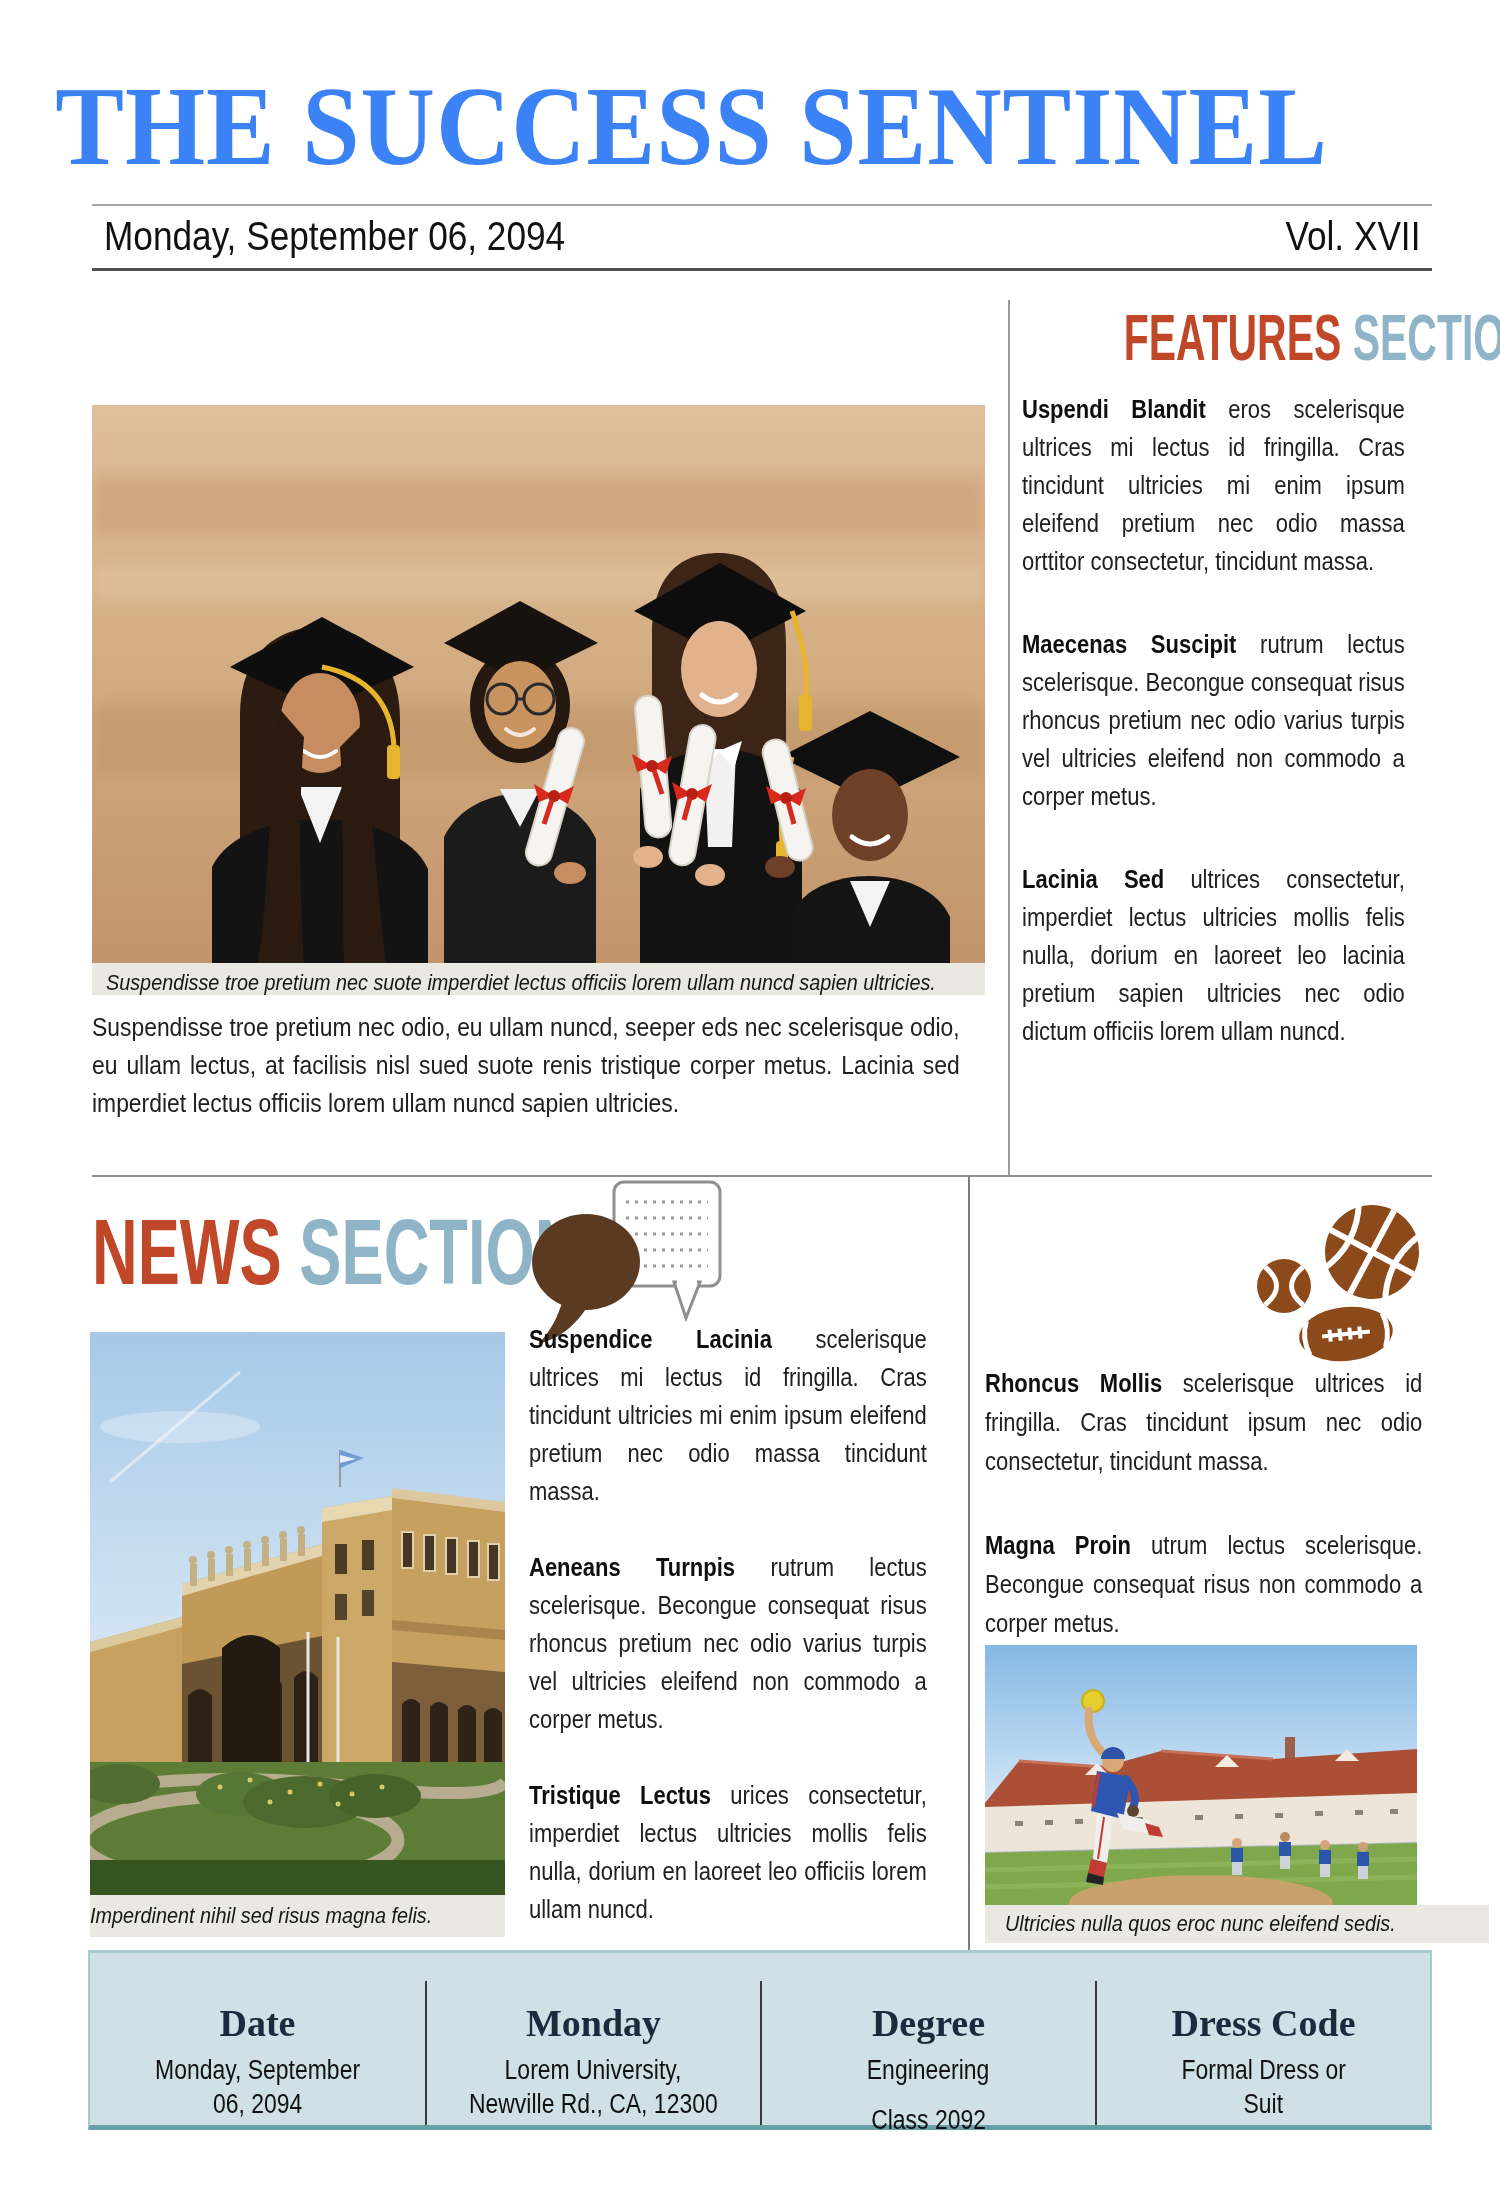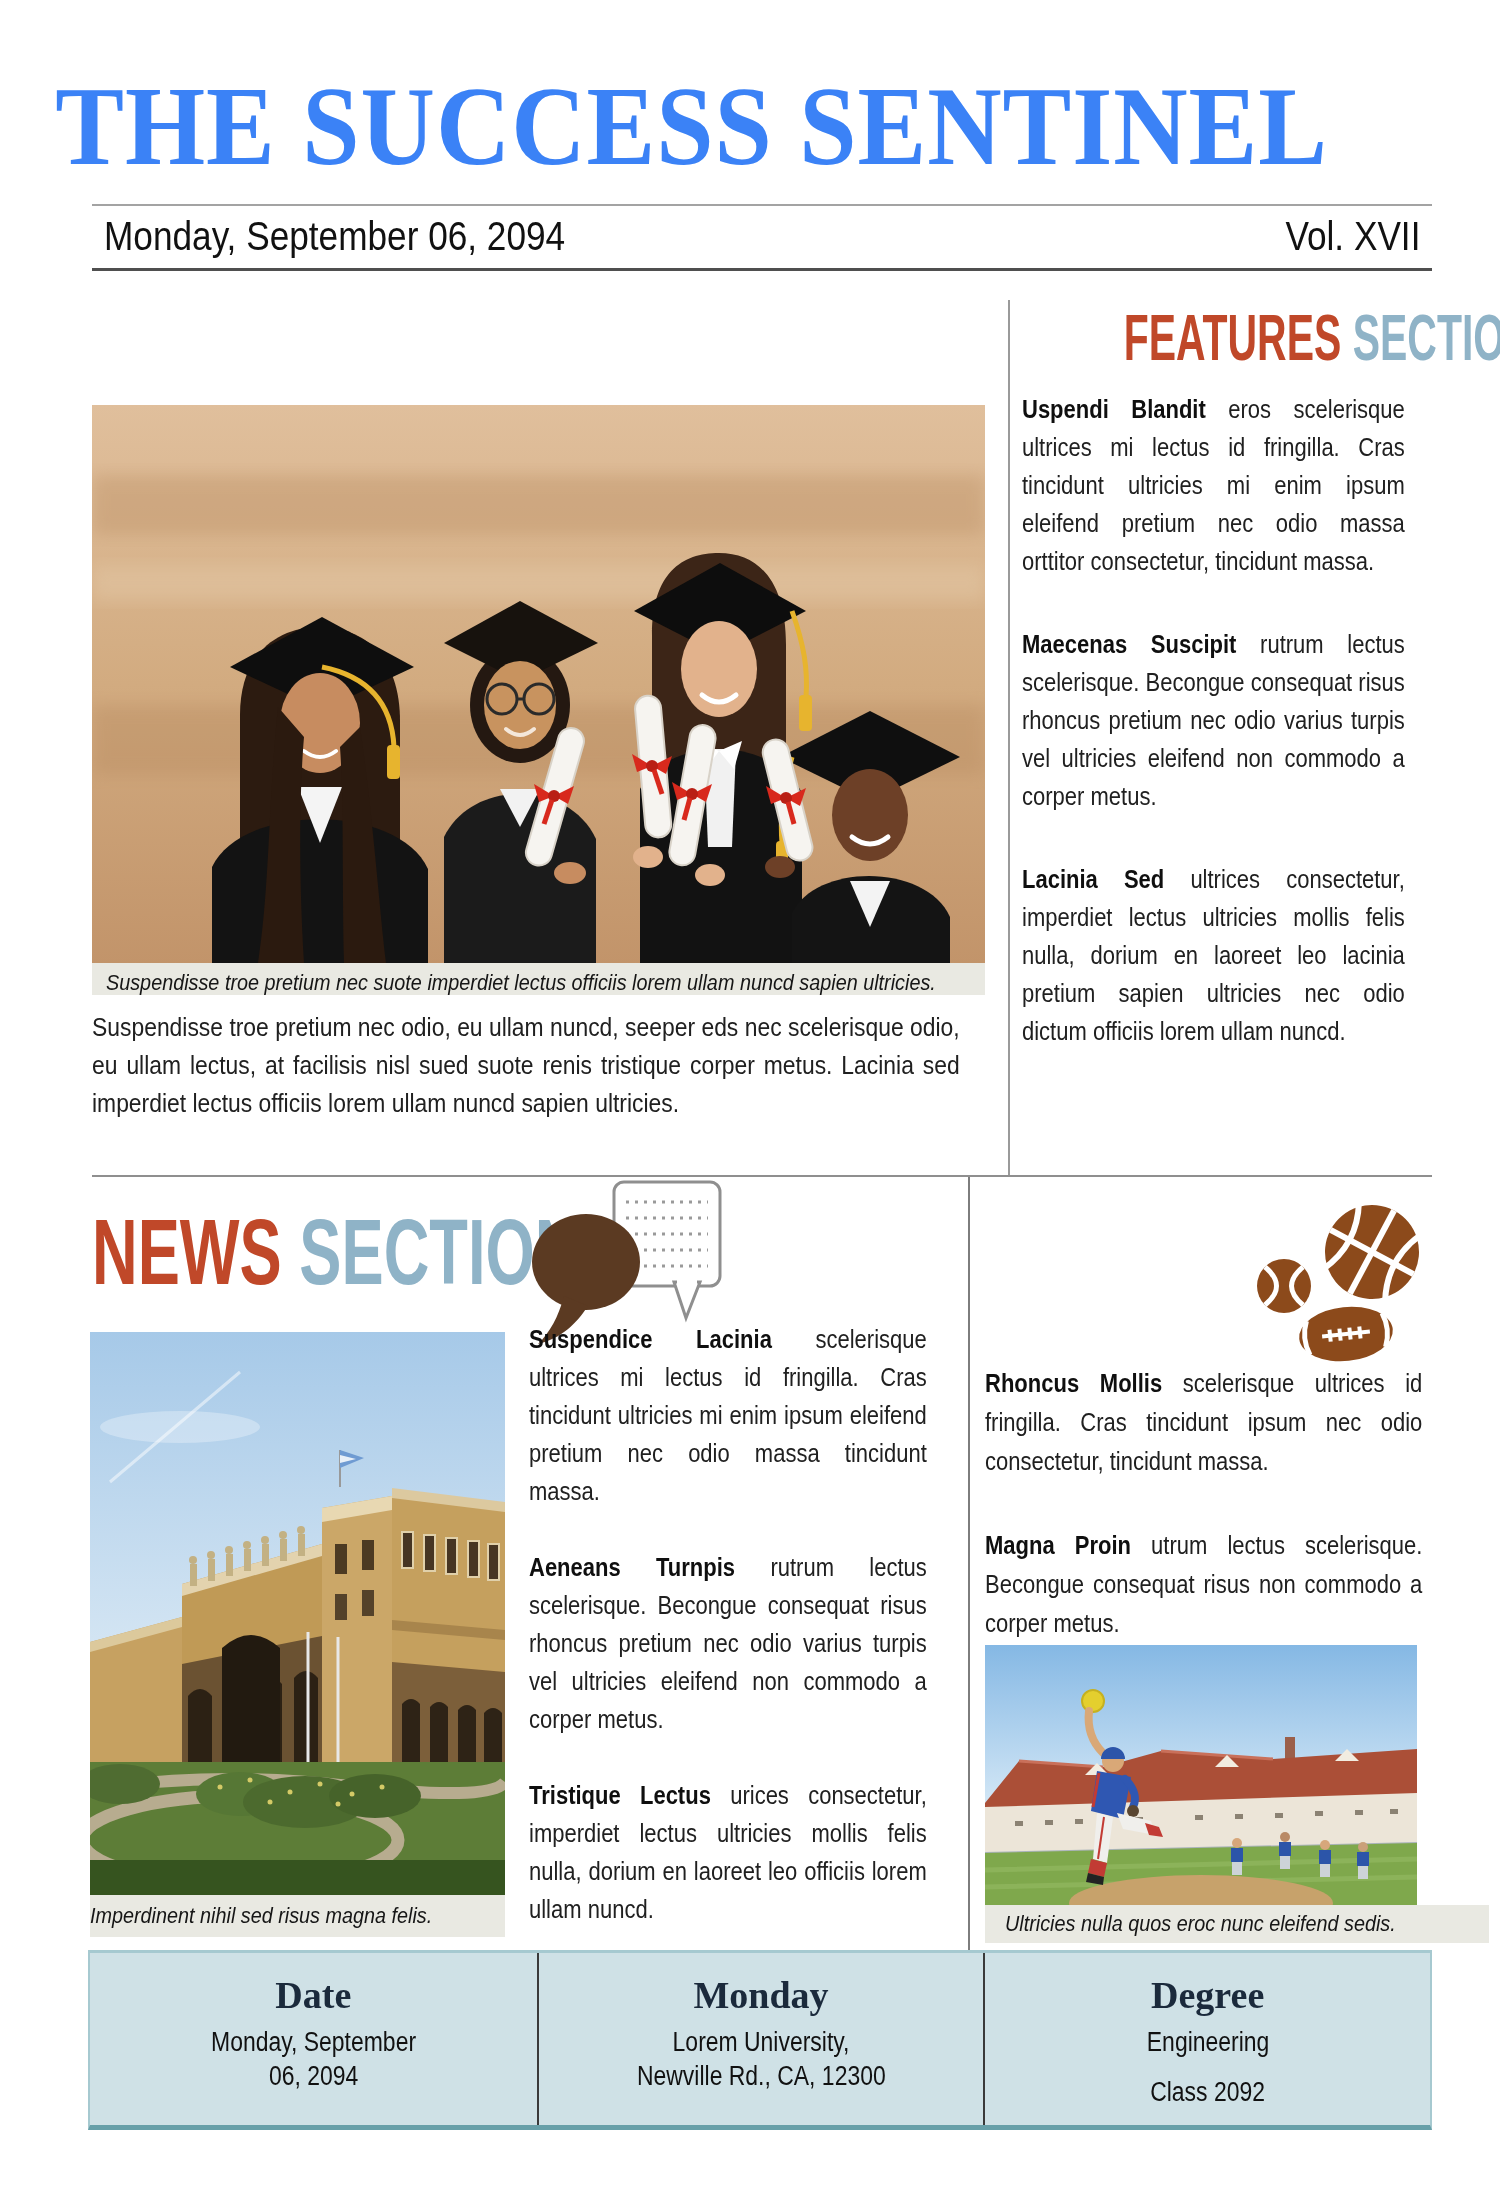--- a/index.html
+++ b/index.html
@@ -58,21 +58,21 @@
   .col-features p{margin-bottom:45px;}
   .col-news{left:529px;top:1320px;width:452px;font-size:25px;line-height:38px;}
   .col-news p{margin-bottom:38px;}
   .col-sports{left:985px;top:1364px;width:497px;font-size:25px;line-height:39px;}
   .col-sports p{margin-bottom:45px;}
 
   
   .info-table{left:88px;top:1950px;width:1344px;height:180px;box-sizing:border-box;
               background:#CFE1E6;display:flex;
               border:2px solid #a6c9d0;border-top:3px solid #a6c9d0;border-bottom:5px solid #68A0A9;}
-  .cell{flex:1 1 25%;box-sizing:border-box;padding-top:20px;text-align:center;border-left:2px solid #3a3a3a;}
+  .cell{flex:1 1 25%;box-sizing:border-box;padding-top:20px;text-align:center;border-left:2px solid #3a3a3a;margin-top:28px;}
   .cell:first-child{border-left:none;}
   .cell-header{font-family:"Liberation Serif",serif;font-weight:700;font-size:38px;color:#1b2a3c;line-height:44px;margin-bottom:8px;}
   .vline{font-size:27px;line-height:34px;color:#111;}
   .vline .cx{transform:scaleX(.85);}
   .gap{margin-top:16px;}
 </style>
 </head>
 <body>
 
 <div id="page">
@@ -455,15 +455,20 @@
     <div class="cell">
       <div class="cell-header">Monday</div>
       <div class="vline"><span class="cx ox-c">Lorem University,</span></div>
       <div class="vline"><span class="cx ox-c">Newville Rd., CA, 12300</span></div>
     </div>
     <div class="cell">
       <div class="cell-header">Degree</div>
       <div class="vline"><span class="cx ox-c">Engineering</span></div>
       <div class="vline gap"><span class="cx ox-c">Class 2092</span></div>
     </div>
+    <div class="cell">
+      <div class="cell-header">Dress Code</div>
+      <div class="vline"><span class="cx ox-c">Formal Dress or</span></div>
+      <div class="vline"><span class="cx ox-c">Suit</span></div>
+    </div>
   </div>
 
 </div>
 
 </body></html>

